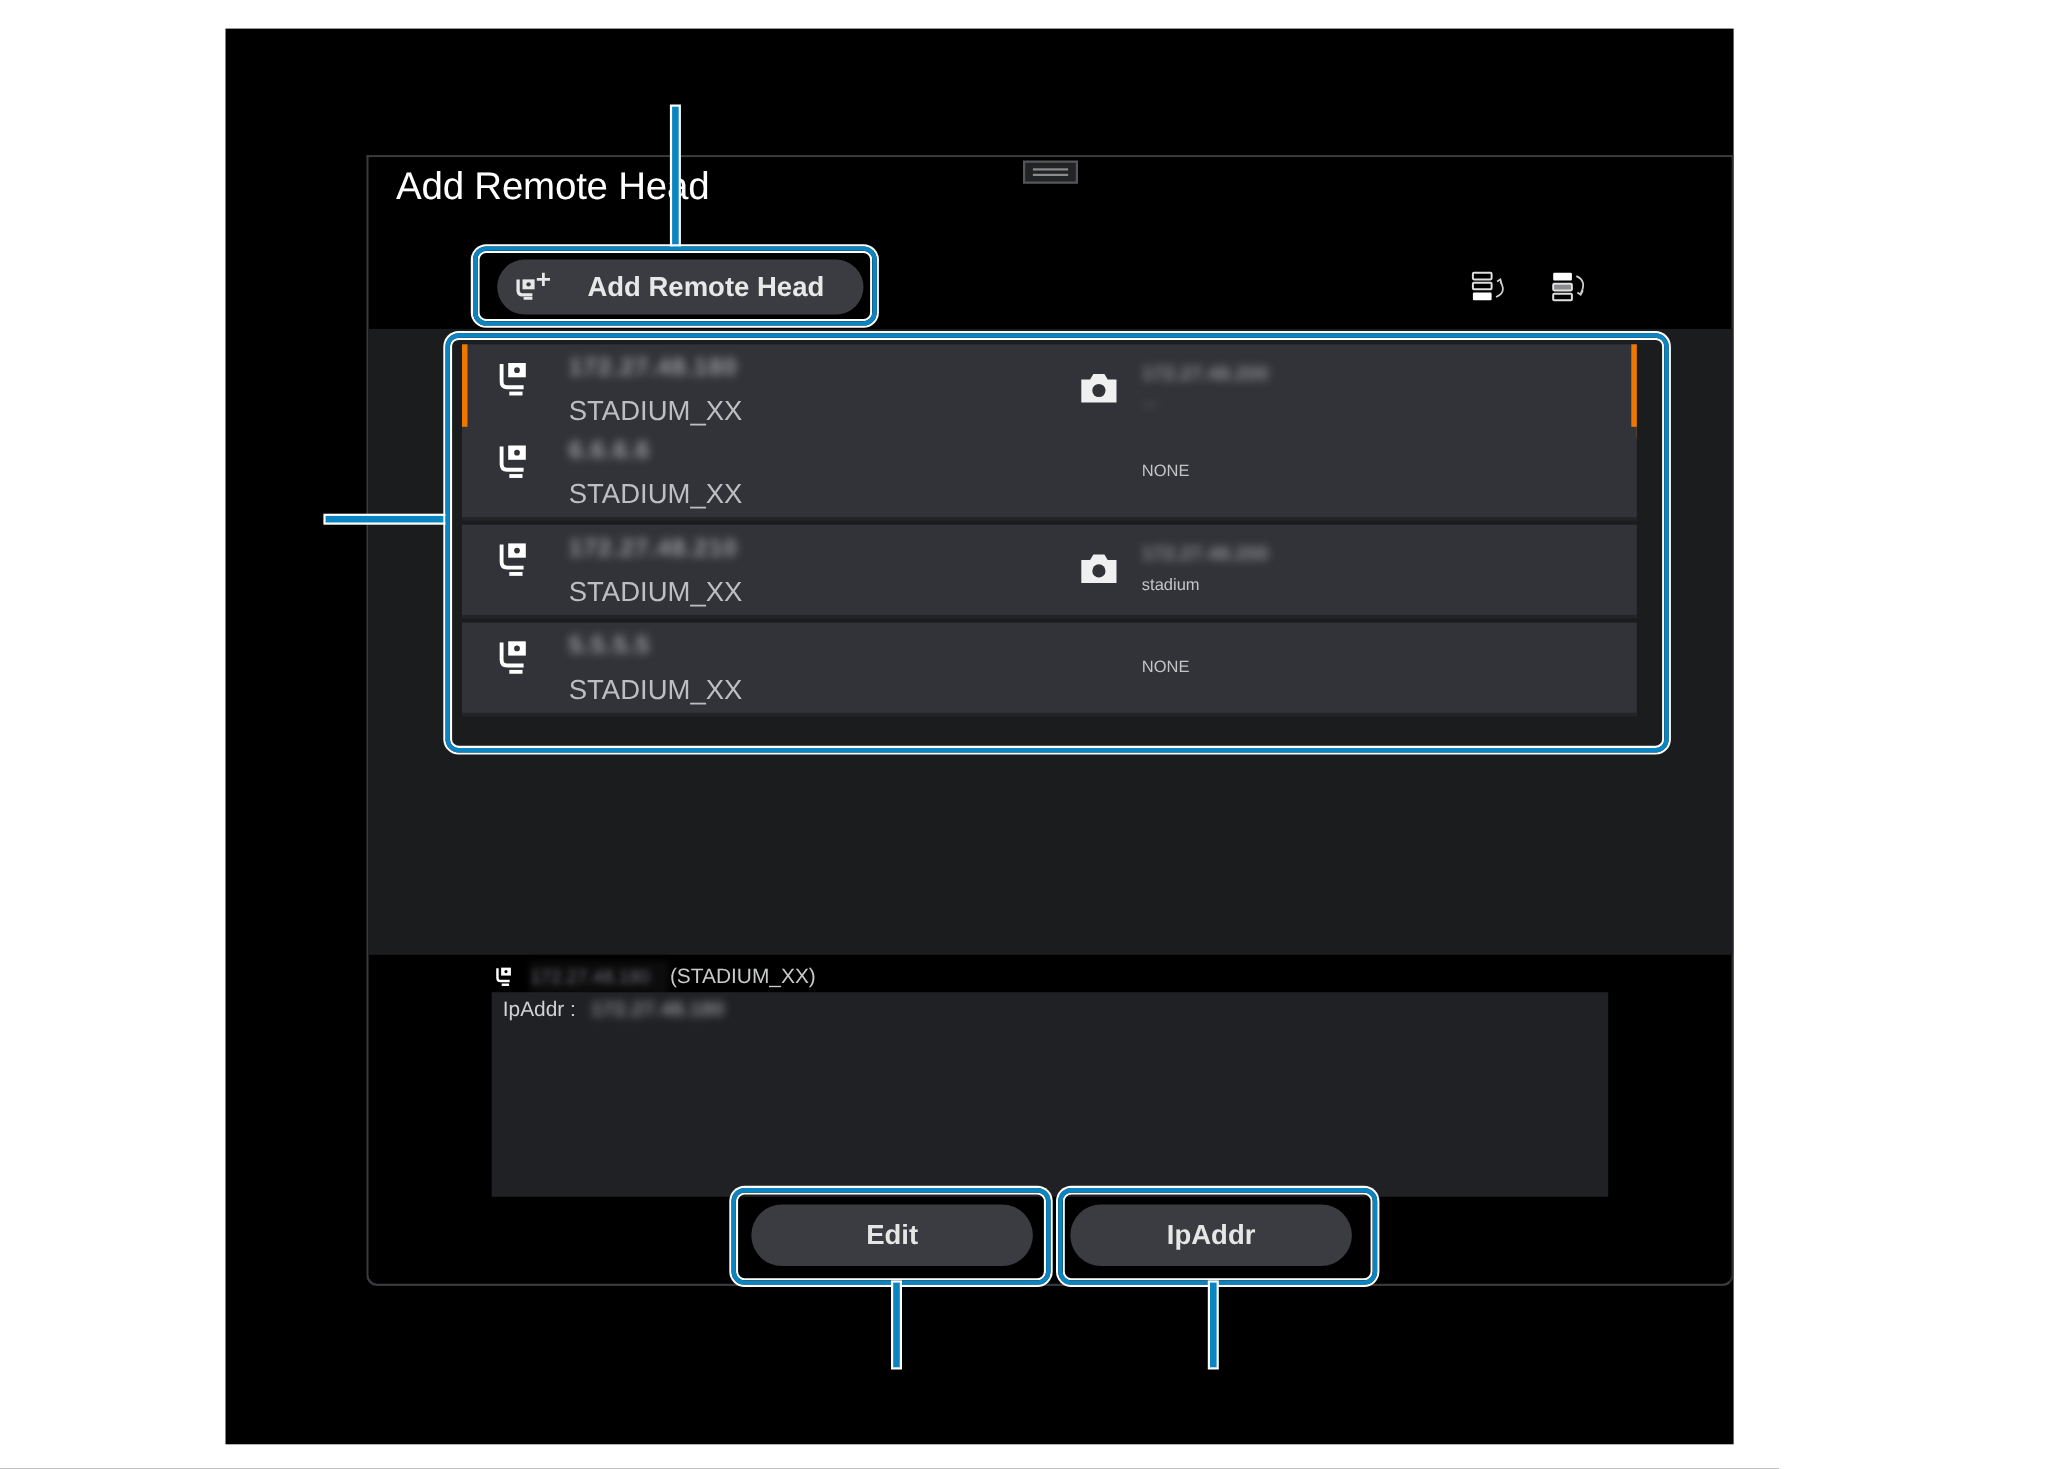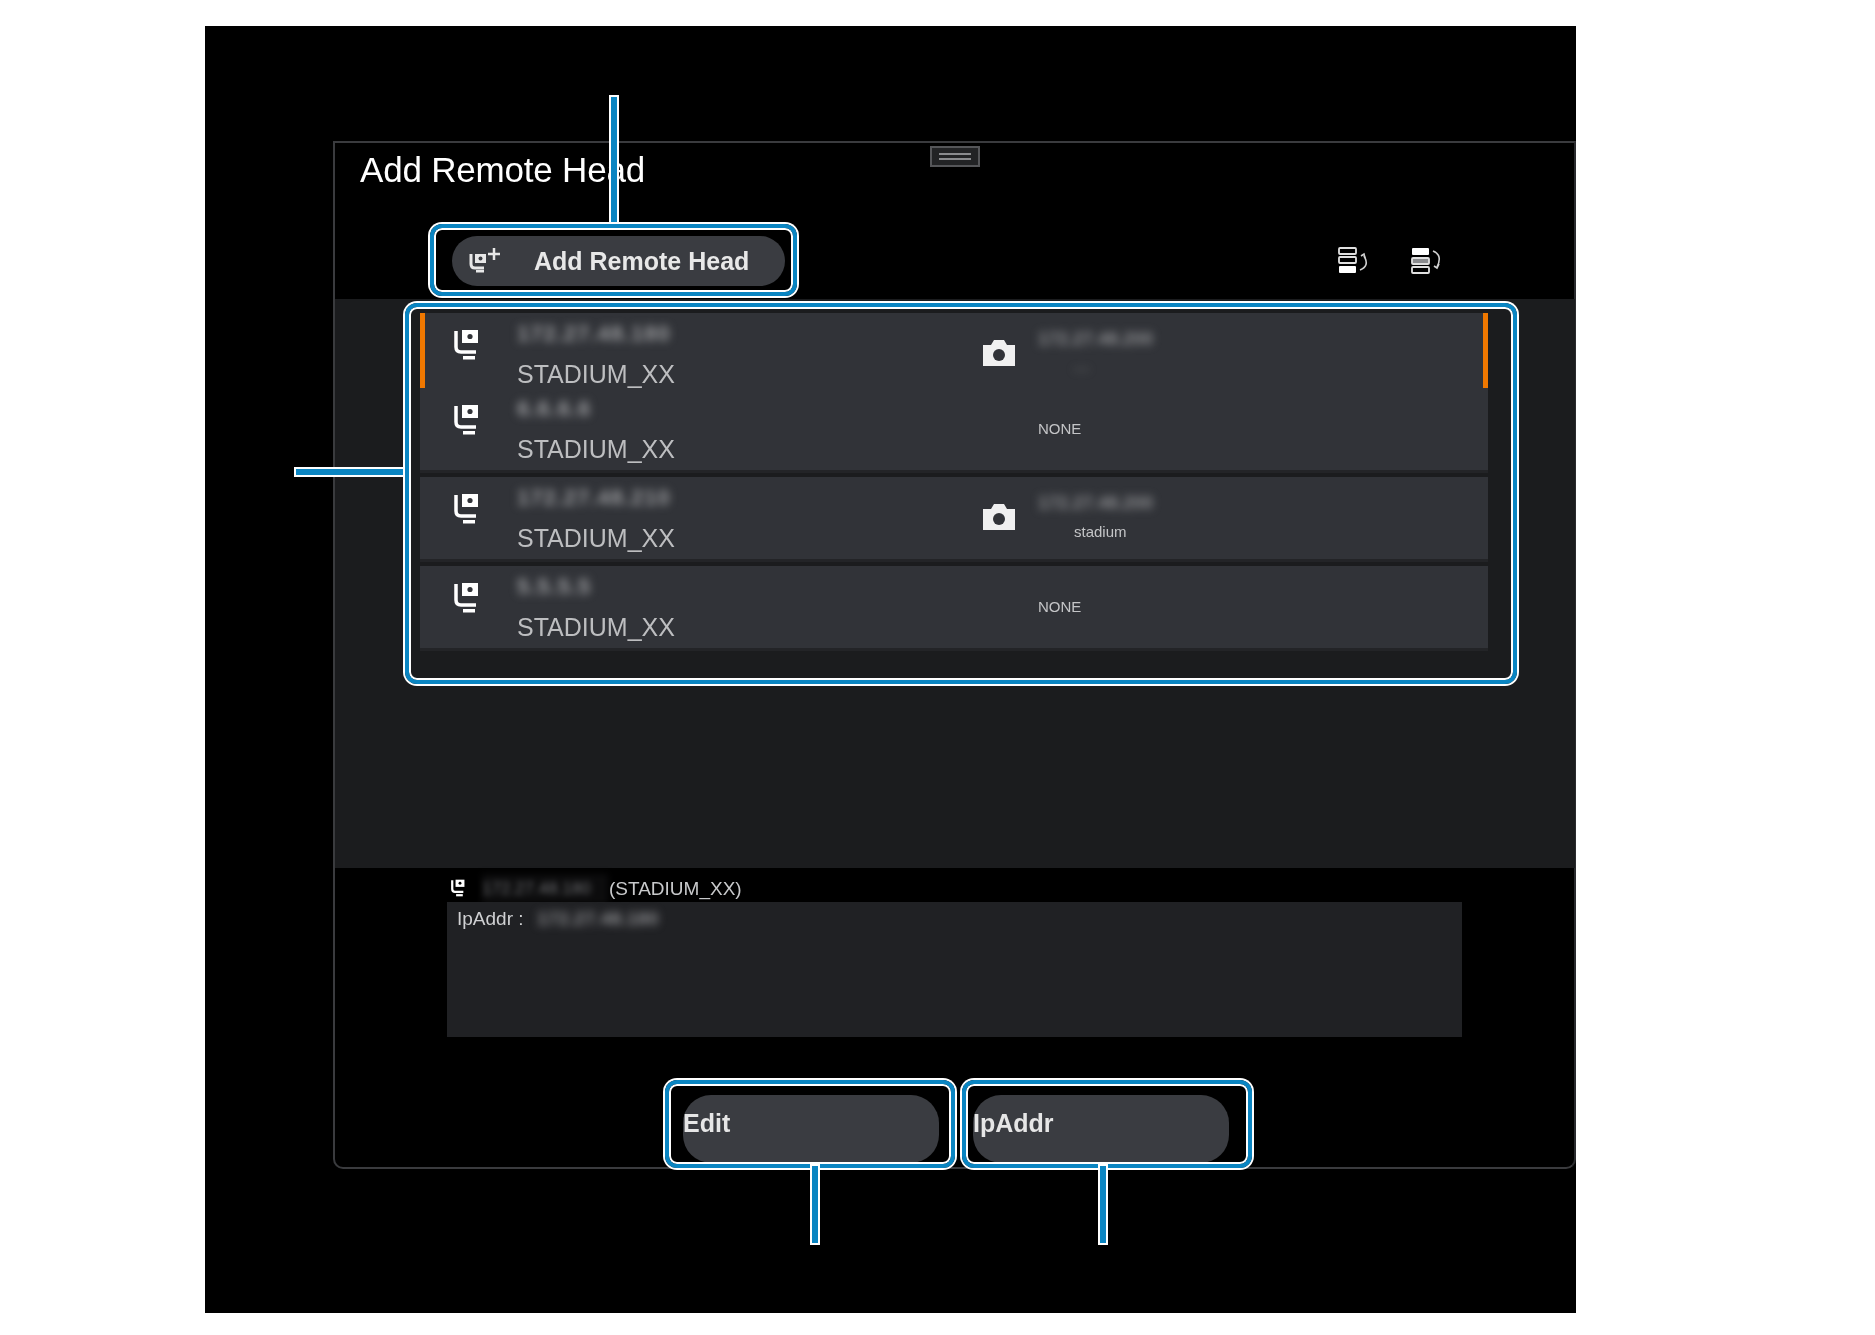--- a/index.html
+++ b/index.html
@@ -54,45 +54,45 @@
       filter: blur(4px); font-weight: bold; letter-spacing: 1px;
     }
     .row .group { position: absolute; left: 97px; top: 47px; color: #bdbec0; font-size: 25px; }
     .row.selected .ip, .row.selected .group { left: 92px; }
     .row .cam-ico { position: absolute; left: 560px; top: 24px; width: 38px; height: 32px; }
     .row.selected .cam-ico { left: 555px; }
     .row .cam-ip {
       position: absolute; left: 618px; top: 16px; color: #8a8b8e; font-size: 18px;
       filter: blur(4px); font-weight: bold;
     }
-    .row .cam-sub { position: absolute; left: 618px; top: 46px; color: #c4c5c7; font-size: 15px; margin-left: 36px; }
+    .row .cam-sub { position: absolute; left: 618px; top: 46px; color: #c4c5c7; font-size: 15px; }
     .row .cam-sub.blur { filter: blur(4px); color: #777; }
     .row.selected .cam-ip, .row.selected .cam-sub { left: 613px; }
     .row .cam-none { position: absolute; left: 618px; top: 32px; color: #c4c5c7; font-size: 15px; }
 
     .detail-head { position: absolute; left: 448px; top: 874px; height: 30px; }
     .detail-head .ico { position: absolute; left: 2px; top: 4px; width: 20px; height: 20px; }
     .detail-head .ip-blur {
       position: absolute; left: 34px; top: 0px; width: 126px; height: 30px;
       background: #0c0c0d; color: #6f7073; font-size: 17px; line-height: 30px; filter: blur(3px);
     }
     .detail-head .grp { position: absolute; left: 161px; top: 4px; color: #c8c9cb; font-size: 19px; white-space: nowrap; }
     .detail-box {
-      position: absolute; left: 447px; top: 902px; width: 1015px; height: 135px;
+      position: absolute; left: 447px; top: 902px; width: 1015px; height: 186px;
       background: #202124;
     }
     .detail-box .lbl { position: absolute; left: 10px; top: 6px; color: #d0d1d3; font-size: 19px; }
     .detail-box .val {
       position: absolute; left: 90px; top: 6px; color: #8a8b8e; font-size: 19px; filter: blur(4px); font-weight: bold;
     }
 
     .pill-btn {
-      position: absolute; top: 1095px; width: 256px; height: 68px;
+      position: absolute; top: 1095px; width: 256px; height: 56px;
       background: #3a3c41; border-radius: 28px; color: #e6e6e6;
-      font-size: 25px; font-weight: bold; text-align: left; line-height: 56px;
+      font-size: 25px; font-weight: bold; text-align: center; line-height: 56px;
     }
     .edit-btn { left: 683px; }
     .delete-btn { left: 973px; }
 
     
     .callout { position: absolute; border: 4px solid #0a85c2; border-radius: 12px;
       box-shadow: 0 0 0 2px #ffffff, inset 0 0 0 2px #ffffff; pointer-events: none; }
     .cline { position: absolute; background: #0a85c2; box-shadow: 0 0 0 2px #ffffff; pointer-events: none; }
   </style>
 </head>

